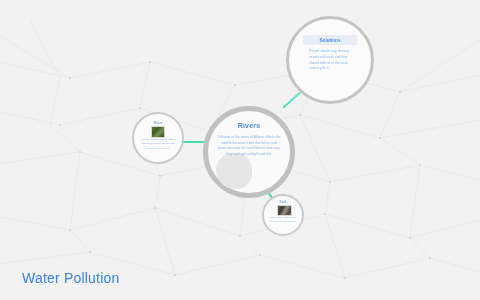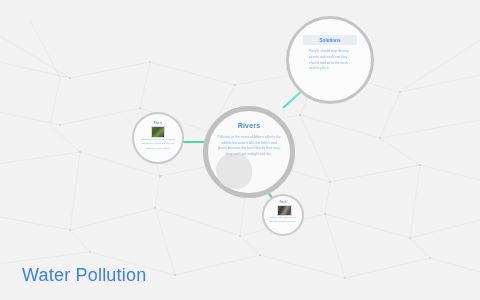--- a/index.html
+++ b/index.html
@@ -78,21 +78,21 @@
     background:linear-gradient(120deg,#6b6258 0%,#3a3630 30%,#9a8f7e 55%,#4b4740 80%,#827868 100%);}
   .b-body{
     position:absolute;color:#8ab6ee;text-align:center;line-height:1.7;
   }
   .b-left .b-body{left:6px;right:6px;top:24px;font-size:2.5px;}
   .b-bottom .b-body{left:5px;right:5px;top:20px;font-size:2.4px;}
 
   
   .page-title{
     position:absolute;left:22px;bottom:14px;
-    color:#3b82e0;font-size:18px;letter-spacing:.2px;
+    color:#3b82e0;font-size:14px;letter-spacing:.2px;
   }
 </style>
 </head>
 <body>
 
 <div id="canvas">
 
   <svg class="bg-net" width="480" height="300" viewBox="0 0 480 300">
     <g stroke="#e0e0e0" stroke-width="0.5" fill="none">
       <path d="M-10 60 L70 78 L150 62 L235 85 L320 70 L400 92 L480 75"></path>

